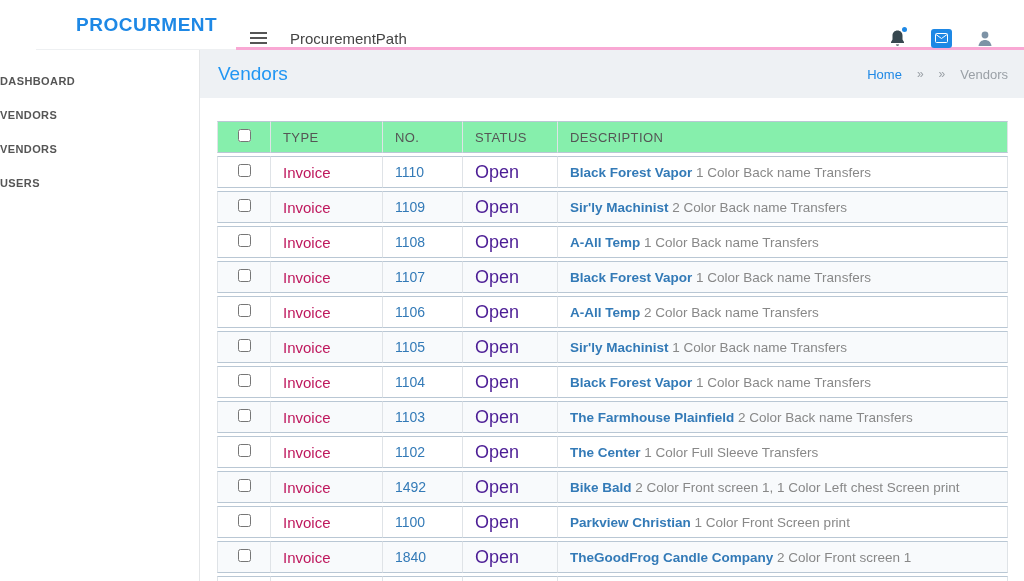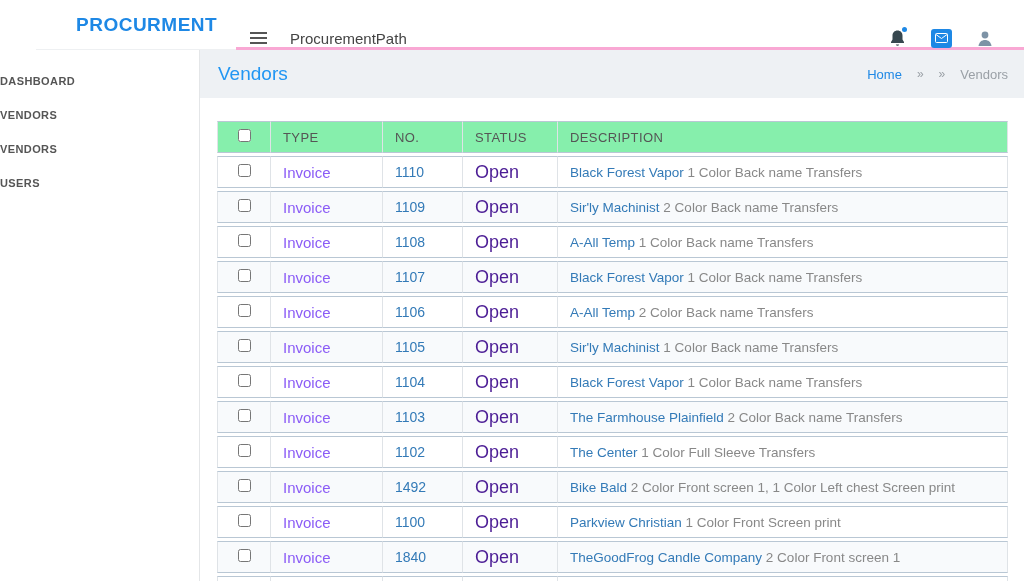--- a/index.html
+++ b/index.html
@@ -52,25 +52,25 @@
 
   th, td { height:32px; background:#fff; vertical-align:middle;
     border-top:1px solid #b9c7d4; border-bottom:1px solid #b9c7d4;
     border-right:1px solid #dfe3e7; padding:0 0 0 12px; text-align:left;
     white-space:nowrap; overflow:hidden; }
   th:first-child, td:first-child { border-left:1px solid #dfe3e7; padding-left:0; text-align:center; }
   thead th { background:#86efac; color:#555; font-size:13px; font-weight:400;
     letter-spacing:.4px; }
   tbody tr:nth-child(even) td { background:#f8fafc; }
 
-  td.cell-type { color:#8b5cf6; font-size:15px; }
+  td.cell-type { color:#be185d; font-size:15px; }
   td.cell-no a { color:#337ab7; font-size:14px; text-decoration:none; cursor:pointer; }
   td.cell-status { color:#4c1d95; font-size:18px; }
   td.cell-desc { font-size:13.5px; color:#888; }
-  .vendor-name { color:#337ab7; font-weight:400; cursor:pointer; }
+  .vendor-name { color:#337ab7; font-weight:700; cursor:pointer; }
   input[type="checkbox"] { width:13px; height:13px; accent-color:#9e9e9e; cursor:pointer; }
 
   tr.partial td { height:14px; }
 </style>
 </head>
 <body>
 
 <div class="app">
 
   <header class="topbar">

